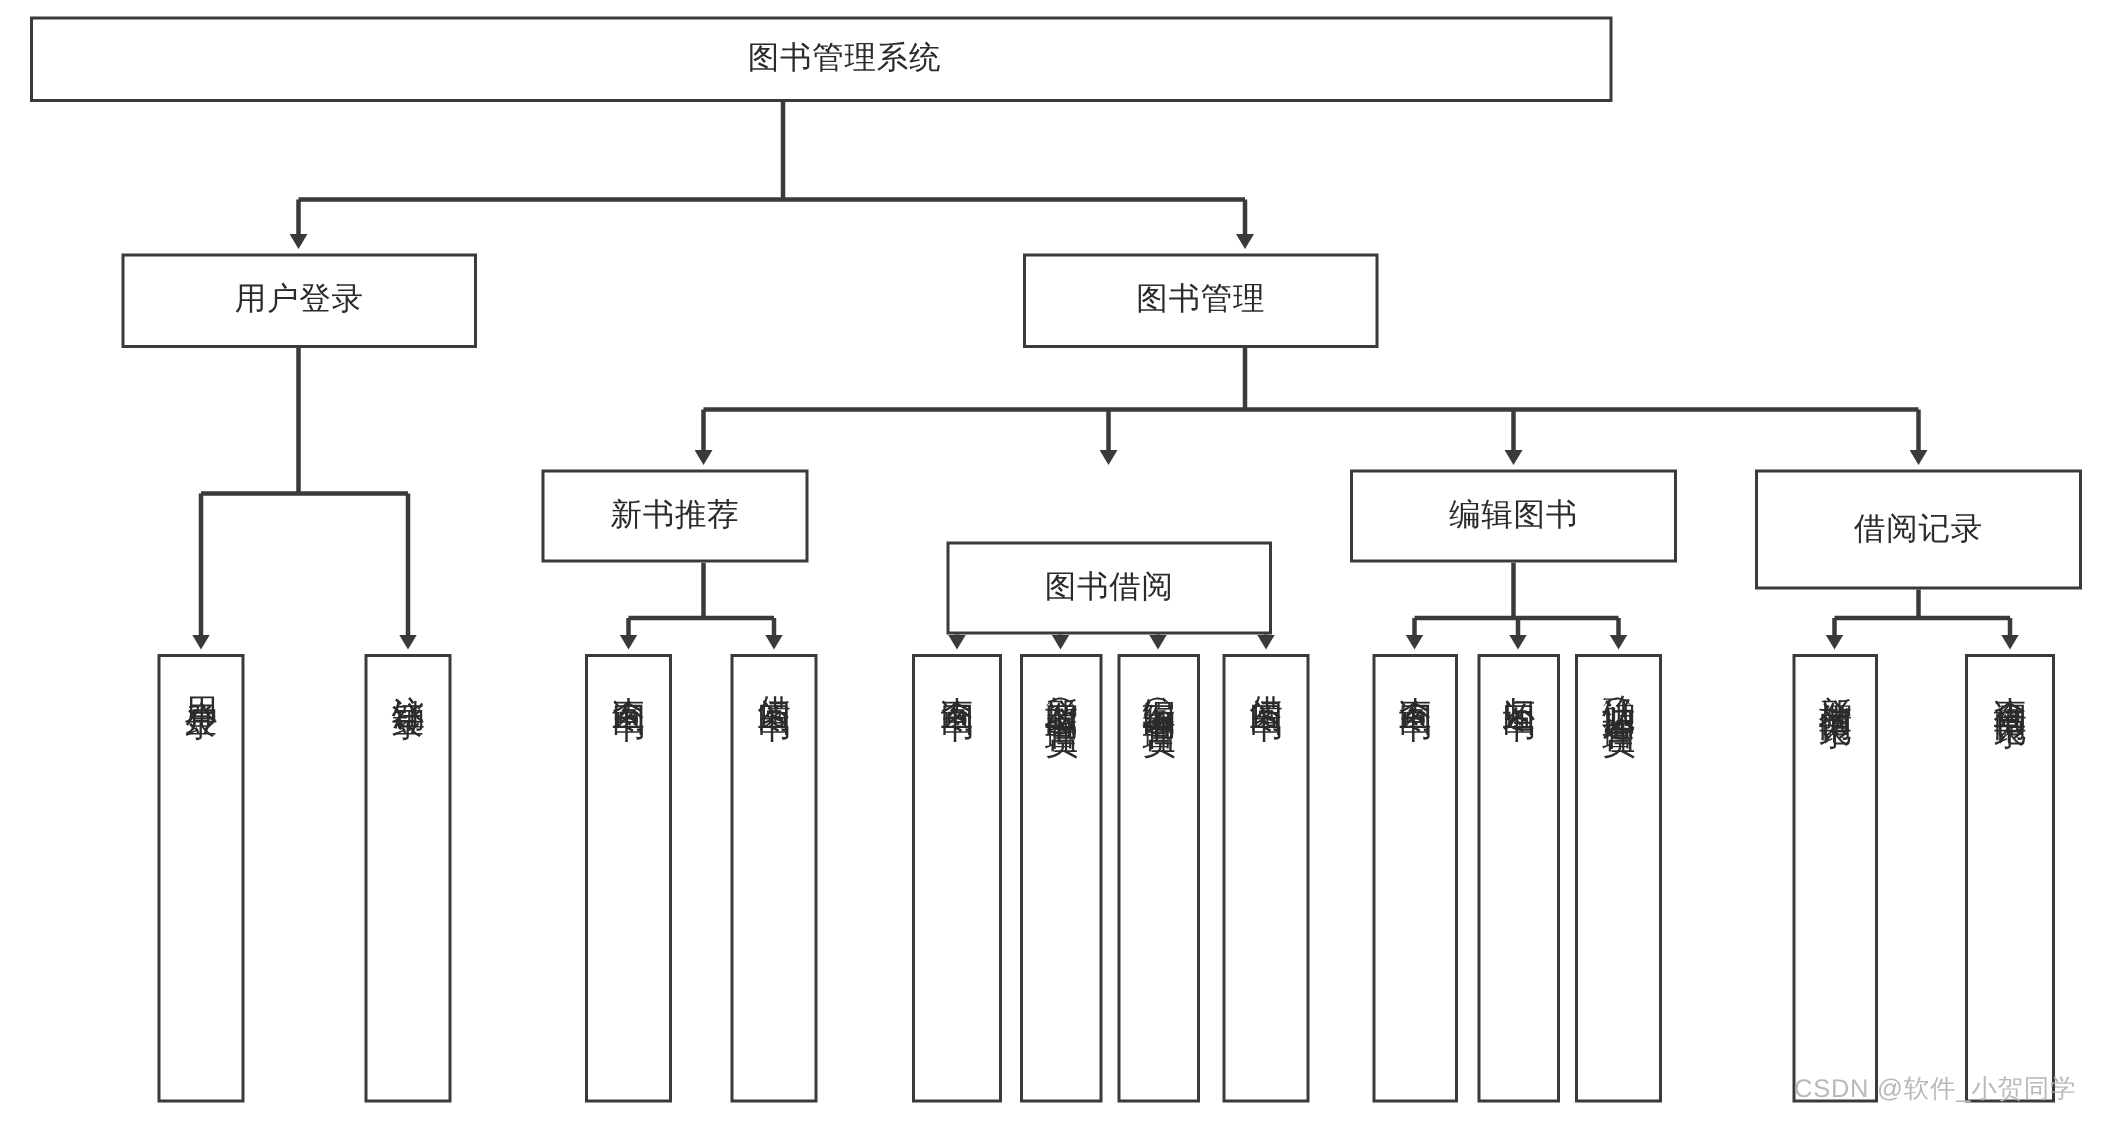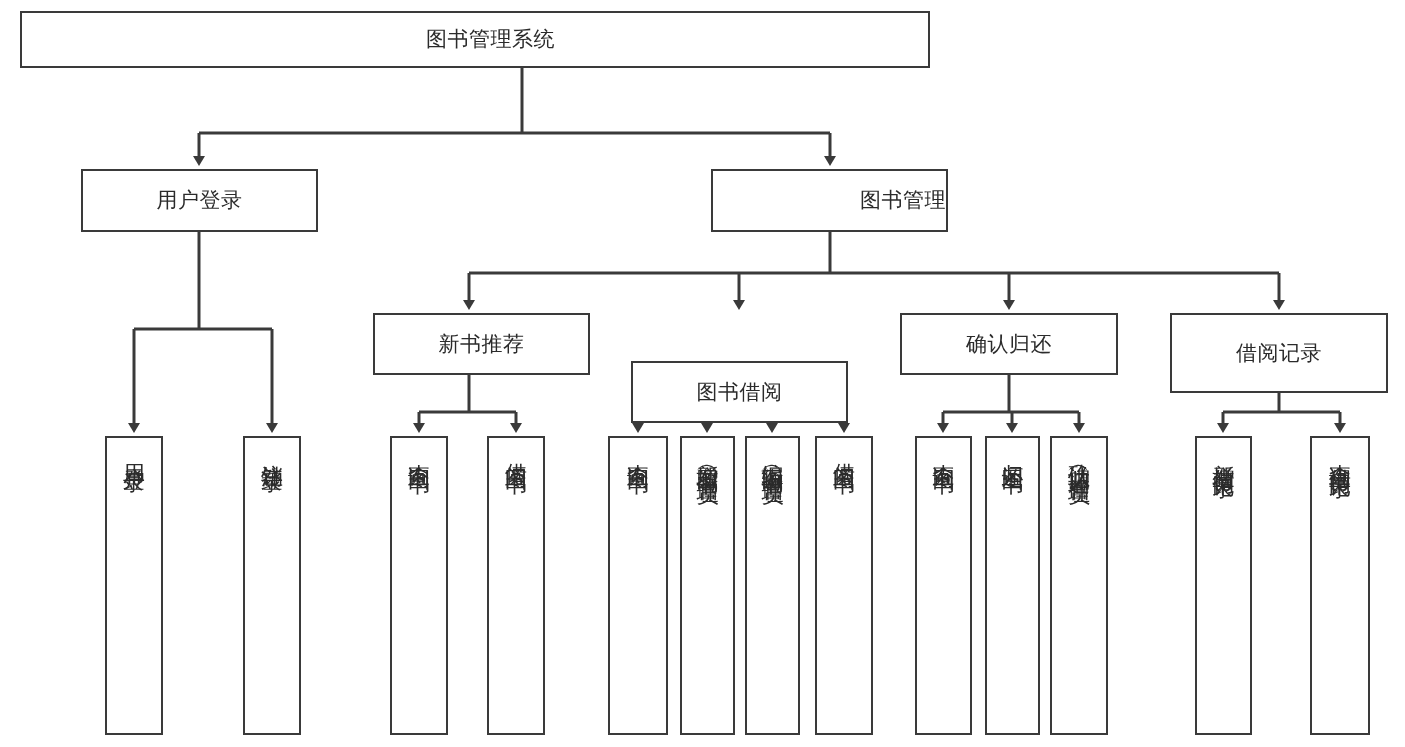--- a/index.html
+++ b/index.html
@@ -115,37 +115,37 @@
       <path d="M1079,412 L1079,424" marker-end="url(#arrow)"></path>
 
       <path d="M1279,375 L1279,412"></path>
       <path d="M1223,412 L1340,412"></path>
       <path d="M1223,412 L1223,424" marker-end="url(#arrow)"></path>
       <path d="M1340,412 L1340,424" marker-end="url(#arrow)"></path>
     </g>
   </svg>
 
   <div id="nodes-layer">
-      <div class="node" style="left: 20px; top: 11px; width: 910px; height: 57px; padding-left: 31px;">
+      <div class="node" style="left: 20px; top: 11px; width: 1055px; height: 57px; padding-left: 31px;">
         <span class="node-label">图书管理系统</span>
       </div>
       <div class="node" style="left: 81px; top: 169px; width: 237px; height: 63px;">
         <span class="node-label">用户登录</span>
       </div>
-      <div class="node" style="left: 711px; top: 169px; width: 237px; height: 63px; justify-content: flex-end;">
+      <div class="node" style="left: 682px; top: 169px; width: 237px; height: 63px;">
         <span class="node-label">图书管理</span>
       </div>
-      <div class="node" style="left: 361px; top: 313px; width: 217px; height: 62px; margin-left: 12px;">
+      <div class="node" style="left: 361px; top: 313px; width: 178px; height: 62px;">
         <span class="node-label">新书推荐</span>
       </div>
       <div class="node" style="left: 631px; top: 313px; width: 217px; height: 62px; margin-top: 48px;">
         <span class="node-label">图书借阅</span>
       </div>
       <div class="node" style="left: 900px; top: 313px; width: 218px; height: 62px;">
-        <span class="node-label">确认归还</span>
+        <span class="node-label">编辑图书</span>
       </div>
       <div class="node" style="left: 1170px; top: 313px; width: 218px; height: 80px;">
         <span class="node-label">借阅记录</span>
       </div>
       <div class="node vertical" style="left: 105px; top: 436px; width: 58px; height: 299px;">
         <span class="node-label">用户登录</span>
       </div>
       <div class="node vertical" style="left: 243px; top: 436px; width: 58px; height: 299px;">
         <span class="node-label">注销登录</span>
       </div>
@@ -177,14 +177,15 @@
         <span class="node-label">确认归还（管理员）</span>
       </div>
       <div class="node vertical" style="left: 1195px; top: 436px; width: 57px; height: 299px;">
         <span class="node-label">新增借阅记录</span>
       </div>
       <div class="node vertical" style="left: 1310px; top: 436px; width: 60px; height: 299px;">
         <span class="node-label">查询借阅记录</span>
       </div>
     </div>
 
+  <div class="watermark" style="left: 1196px; top: 714px;">CSDN @软件_小贺同学</div>
 
 </div>
 
 </body></html>

